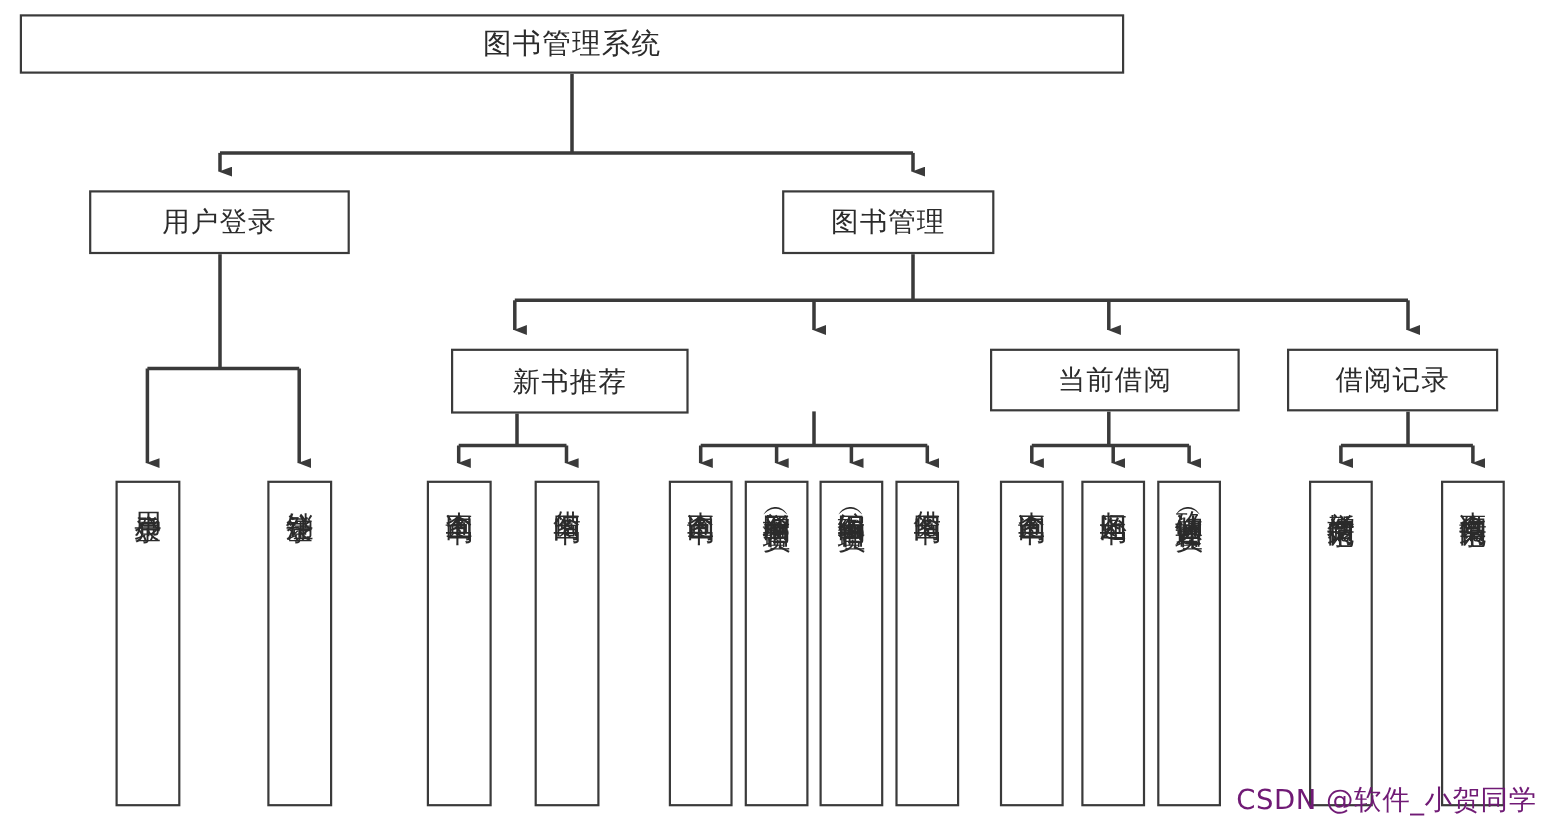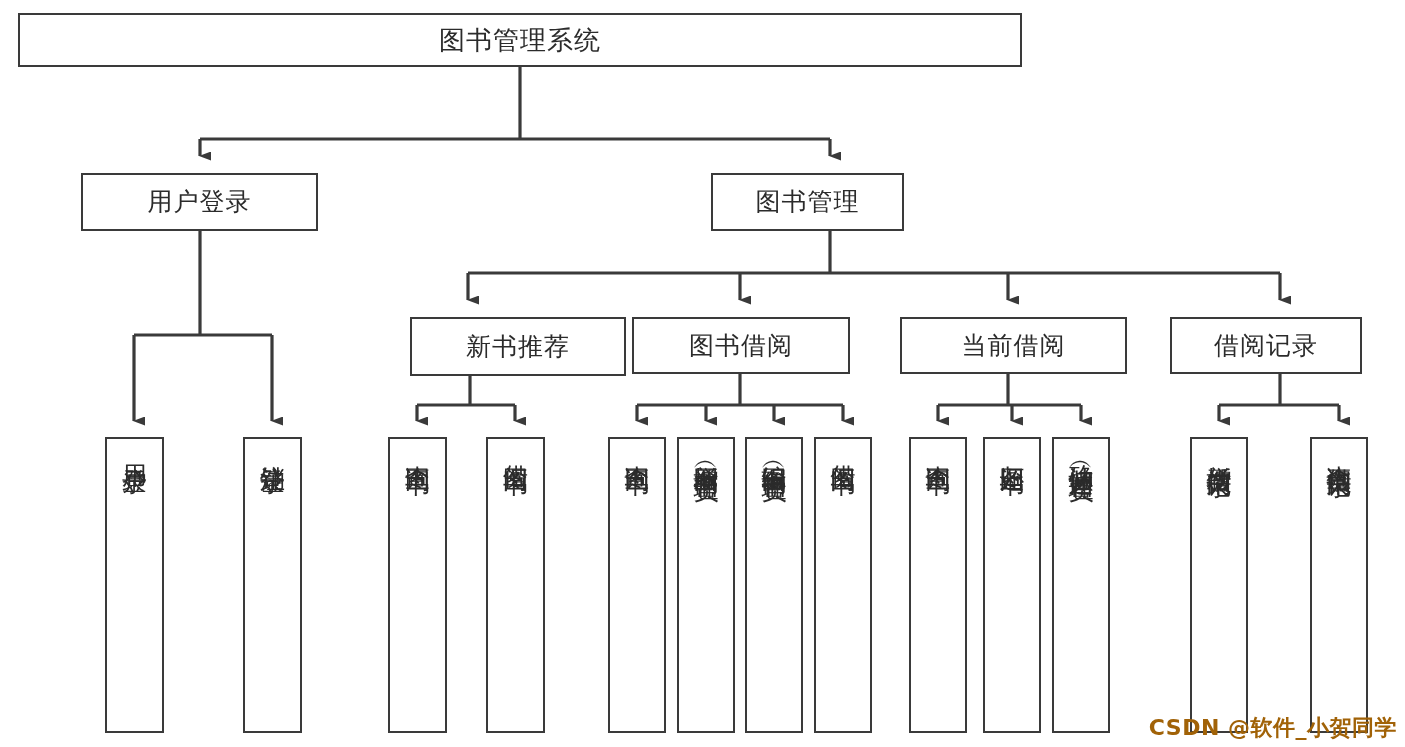--- a/index.html
+++ b/index.html
@@ -59,26 +59,25 @@
     text-align: left;
     white-space: normal;
   }
   #root-node {
     font-size: 26px;
   }
   #watermark {
     position: absolute;
     right: 8px;
     bottom: 4px;
-    font-size: 22px;
-    color: #a16207;
+    font-size: 25px;
+    color: #701a75;
     letter-spacing: 0.5px;
     white-space: nowrap;
     font-family: "DejaVu Sans", "Liberation Sans", sans-serif;
-    font-weight: bold;
   }
 </style>
 </head>
 <body>
 
 <div id="diagram-root">
 
   <svg id="edges-layer" viewBox="0 0 1405 747" width="1405" height="747" xmlns="http://www.w3.org/2000/svg">
     <defs>
       <marker id="arrowhead" markerWidth="10" markerHeight="12" refX="4.5" refY="11" orient="auto" markerUnits="userSpaceOnUse">
@@ -136,23 +135,20 @@
   <div class="node horiz" style="left: 81px; top: 173px; width: 237px; height: 58px;">
     <span>用户登录</span>
   </div>
   <div class="node horiz" style="left: 711px; top: 173px; width: 193px; height: 58px;">
     <span>图书管理</span>
   </div>
 
   <div class="node horiz" style="left: 362px; top: 317px; width: 216px; height: 59px; margin-left: 48px;">
     <span>新书推荐</span>
   </div>
-  <div class="node horiz" style="left: 632px; top: 317px; width: 218px; height: 57px;">
-    <span>图书借阅</span>
-  </div>
   <div class="node horiz" style="left: 900px; top: 317px; width: 227px; height: 57px; justify-content: center;">
     <span>当前借阅</span>
   </div>
   <div class="node horiz" style="left: 1170px; top: 317px; width: 192px; height: 57px;">
     <span>借阅记录</span>
   </div>
 
   <div class="node vert" style="left: 105px; top: 437px; width: 59px; height: 296px;">
     <span class="vtext">用户登录</span>
   </div>

